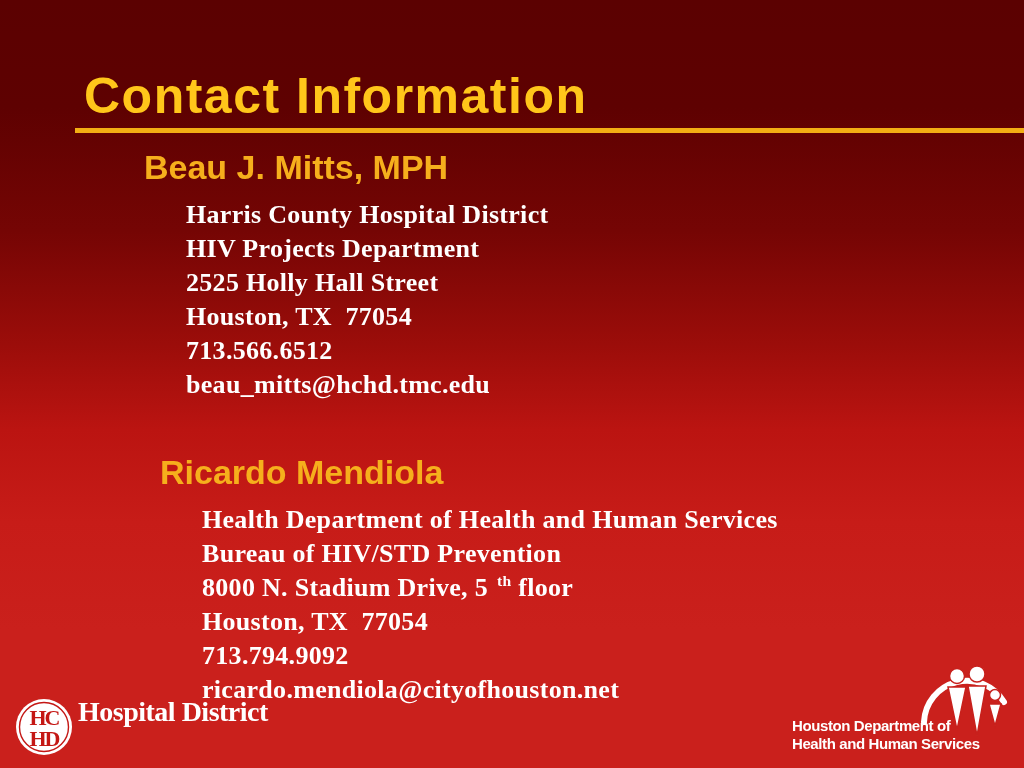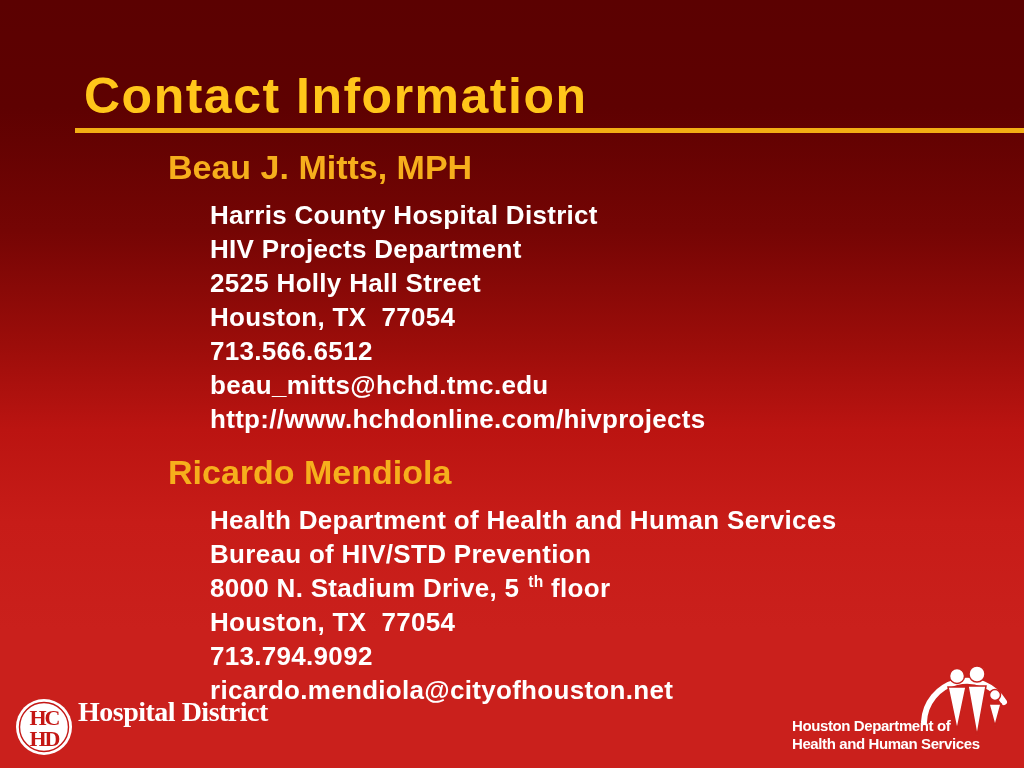--- a/index.html
+++ b/index.html
@@ -16,23 +16,23 @@
     left:84px; top:70px; margin:0; font-size:50px; line-height:52px;
     letter-spacing:1.5px; color:#FFC61A; font-weight:bold; white-space:nowrap;
   }
   .title-rule { left:75px; top:128px; width:949px; height:5px; background:#F2AE14; }
 
   .contact { width:840px; }
   .contact h2 {
     margin:0; font-size:34px; line-height:42px; color:#F6AF1C;
     font-weight:bold; white-space:nowrap;
   }
-  .contact-1 { left:168px; top:146px; }
-  .contact-2 { left:168px; top:451px; }
-  .lines { margin:10px 0 0 42px; color:#FFFFFF; }
+  .contact-1 { left:144px; top:146px; }
+  .contact-2 { left:160px; top:451px; }
+  .lines { margin:10px 0 0 42px; color:#FFFFFF;font-family:Liberation Serif, serif; }
   .line {
     font-size:26px; line-height:34px; white-space:pre; font-weight:bold;
     letter-spacing:0.3px;
   }
   .line sup { font-size:60%; vertical-align:super; line-height:0;margin-left:9px; }
 
   
   .hchd-logo { left:14px; top:697px; width:60px; height:60px; }
   .hchd-text {
     left:78px; top:699px; font-family:"Liberation Serif", serif;
@@ -57,21 +57,20 @@
 
   <section class="abs contact contact-1">
     <h2>Beau J. Mitts, MPH</h2>
     <div class="lines">
       <div class="line">Harris County Hospital District</div>
       <div class="line">HIV Projects Department</div>
       <div class="line">2525 Holly Hall Street</div>
       <div class="line">Houston, TX  77054</div>
       <div class="line">713.566.6512</div>
       <div class="line">beau_mitts@hchd.tmc.edu</div>
-      <div class="line">http://www.hchdonline.com/hivprojects</div>
     </div>
   </section>
 
   <section class="abs contact contact-2">
     <h2>Ricardo Mendiola</h2>
     <div class="lines">
       <div class="line">Health Department of Health and Human Services</div>
       <div class="line">Bureau of HIV/STD Prevention</div>
       <div class="line"><span>8000 N. Stadium Drive, 5</span><sup>th</sup><span> floor</span></div>
       <div class="line">Houston, TX  77054</div>

